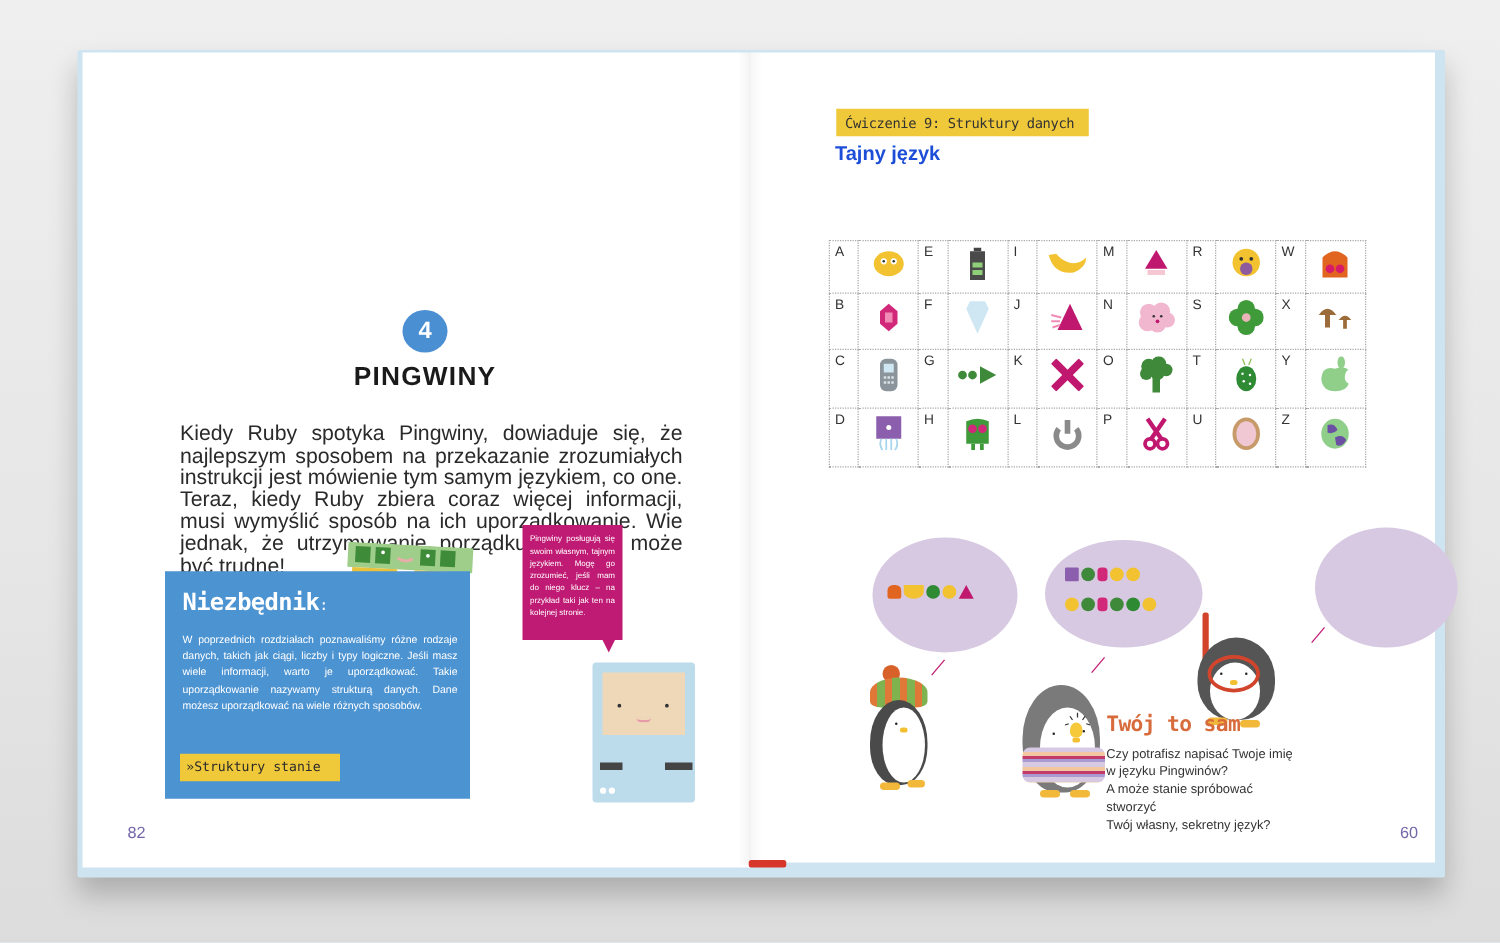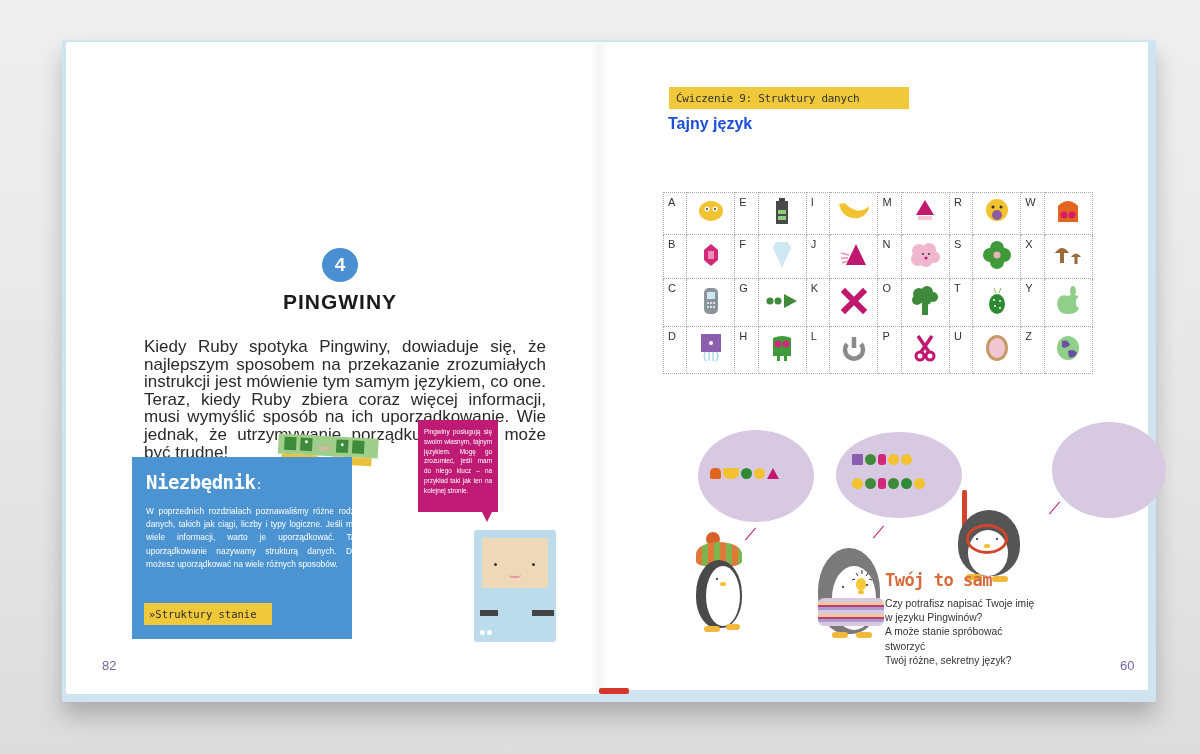--- a/index.html
+++ b/index.html
@@ -12,39 +12,39 @@
   .page-left { left: 4px; width: 534px; height: 652px; }
   .page-right { left: 538px; width: 548px; height: 648px; }
   .spine-shadow { position: absolute; left: 528px; top: 2px; width: 20px; height: 650px; background: linear-gradient(90deg, rgba(0,0,0,0) 0%, rgba(0,0,0,0.04) 45%, rgba(0,0,0,0.06) 50%, rgba(0,0,0,0.03) 55%, rgba(0,0,0,0) 100%); }
   .bookmark { position: absolute; left: 537px; top: 648px; width: 30px; height: 6px; background: #d6372a; border-radius: 2px; }
 
   
   .chapter-badge { position: absolute; left: 256px; top: 206px; width: 36px; height: 34px; border-radius: 50%; background: #4b8fd3; color: #fff; font-weight: bold; font-size: 19px; display: flex; align-items: center; justify-content: center; font-family: "Liberation Sans", sans-serif; }
   .chapter-title { position: absolute; left: 140px; top: 248px; width: 268px; text-align: center; font-family: "Liberation Sans", sans-serif; font-weight: bold; font-size: 21px; letter-spacing: 1px; color: #1a1a1a; }
   .intro { position: absolute; left: 78px; top: 296px; width: 402px; font-family: "Liberation Sans", sans-serif; font-size: 17px; line-height: 17.6px; color: #2a2a2a; text-align: justify; }
 
-  .niezb { position: absolute; left: 66px; top: 415px; width: 220px; height: 182px; background: #4c93d2; }
+  .niezb { position: absolute; left: 66px; top: 415px; width: 244px; height: 182px; background: #4c93d2; }
   .niezb-title { position: absolute; left: 14px; top: 14px; font-family: "DejaVu Sans Mono", monospace; font-size: 19px; font-weight: bold; color: #fff; letter-spacing: -0.5px; }
   .niezb-text { position: absolute; left: 14px; top: 48px; width: 220px; font-family: "Liberation Sans", sans-serif; font-size: 8.4px; line-height: 13.2px; color: #fff; text-align: justify; }
   .niezb-btn { position: absolute; left: 12px; top: 146px; width: 128px; height: 22px; background: #f0c93a; color: #2b2b2b; font-family: "DejaVu Sans Mono", monospace; font-size: 10.5px; display: flex; align-items: center; padding-left: 5px; cursor: pointer; }
   .ram { position: absolute; left: 210px; top: 394px; width: 104px; height: 30px; transform: rotate(3deg); }
 
   .speech-pink { position: absolute; left: 352px; top: 378px; width: 80px; height: 92px; background: #c01b74; color: #fff; font-family: "Liberation Sans", sans-serif; font-size: 6.4px; line-height: 9.8px; padding: 7px 6px; text-align: justify; }
   .speech-tail { position: absolute; left: 415px; top: 468px; width: 0; height: 0; border-left: 6px solid transparent; border-right: 6px solid transparent; border-top: 12px solid #c01b74; }
   .robot { position: absolute; left: 408px; top: 488px; width: 82px; height: 112px; background: #bcdcec; border-radius: 3px; }
   .robot-face { position: absolute; left: 8px; top: 8px; width: 66px; height: 50px; background: #eed8b8; }
   .robot-eye { position: absolute; width: 3px; height: 3px; border-radius: 50%; background: #333; top: 25px; }
   .robot-mouth { position: absolute; left: 27px; top: 36px; width: 12px; height: 4px; border-bottom: 2px solid #e79aa8; border-radius: 0 0 8px 8px; }
   .robot-slot { position: absolute; top: 80px; width: 18px; height: 6px; background: #444; }
   .robot-dot { position: absolute; top: 100px; width: 5px; height: 5px; border-radius: 50%; background: #fff; }
 
   .page-num { position: absolute; font-family: "Liberation Sans", sans-serif; font-size: 13px; color: #7466a8; }
 
   
-  .exercise-tag { position: absolute; left: 69px; top: 45px; width: 240px; height: 22px; background: #f0c93a; color: #333; font-family: "DejaVu Sans Mono", monospace; font-size: 11px; display: flex; align-items: center; padding-left: 7px; letter-spacing: -0.3px; text-align: center; }
+  .exercise-tag { position: absolute; left: 69px; top: 45px; width: 202px; height: 22px; background: #f0c93a; color: #333; font-family: "DejaVu Sans Mono", monospace; font-size: 11px; display: flex; align-items: center; padding-left: 7px; letter-spacing: -0.3px; text-align: center; }
   .tajny { position: absolute; left: 68px; top: 73px; font-family: "Liberation Sans", sans-serif; font-weight: bold; font-size: 16px; color: #1d4ed8; }
   .tajny-desc { position: absolute; left: 68px; top: 96px; width: 360px; font-family: "Liberation Sans", sans-serif; font-size: 11.6px; line-height: 17px; color: #2e2e2e; }
 
   .cipher { position: absolute; left: 63px; top: 150px; width: 430px; height: 182px; border-collapse: collapse; }
   .cipher td { border: 1px dotted #a9a9a9; vertical-align: top; }
   .cipher td.letter { width: 24px; font-family: "Liberation Sans", sans-serif; font-size: 11px; color: #333; padding: 3px 0 0 4px; }
   .cipher td.icon { width: 49px; text-align: center; vertical-align: middle; font-size: 18px; }
 
   .bubble { position: absolute; background: #d8c9e2; border-radius: 50%; }
   .bubble-row { position: absolute; display: flex; gap: 2px; font-size: 11px; align-items: center; }
@@ -393,14 +393,14 @@
       <line x1="12" y1="0" x2="12" y2="4"></line>
       <line x1="18" y1="3" x2="16" y2="6"></line>
       <line x1="22" y1="10" x2="19" y2="9"></line>
     </g>
   </svg>
 <div class="zrob-title" style="left:885px;top:570px">Twój to sam</div>
 <div class="zrob-text" style="left:885px;top:597px">
   <div>Czy potrafisz napisać Twoje imię</div>
   <div>w języku Pingwinów?</div>
   <div>A może stanie spróbować stworzyć</div>
-  <div>Twój różne, sekretny język?</div>
+  <div>Twój własny, sekretny język?</div>
 </div>
 
 </body></html>

